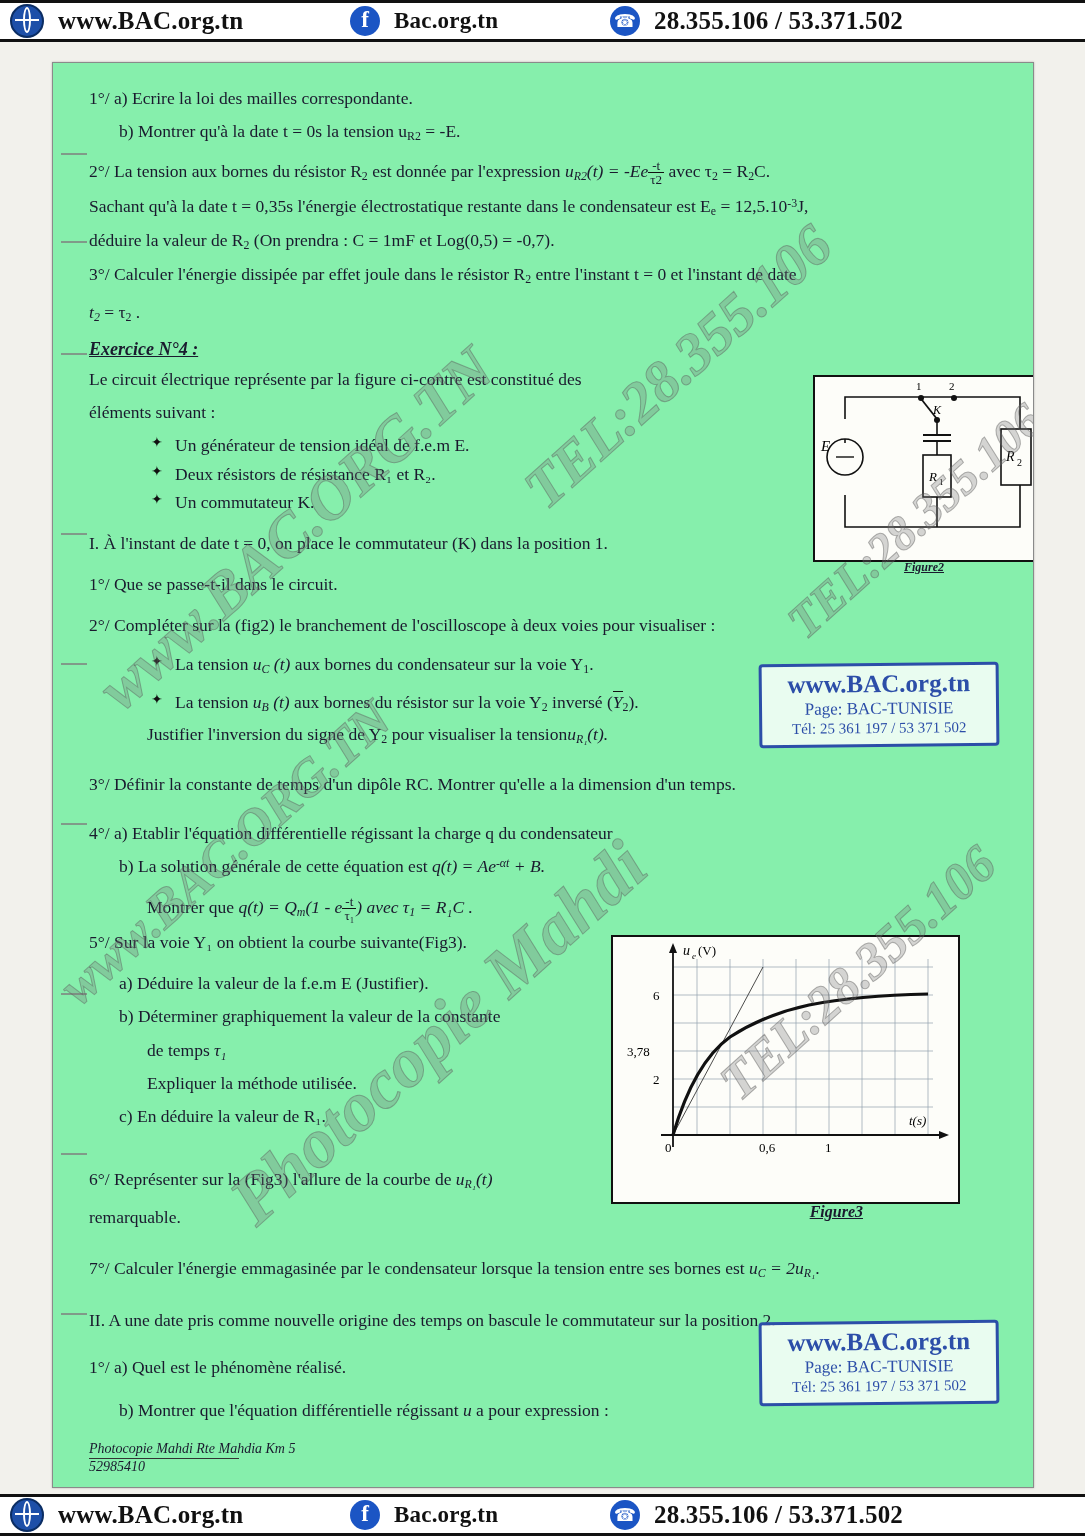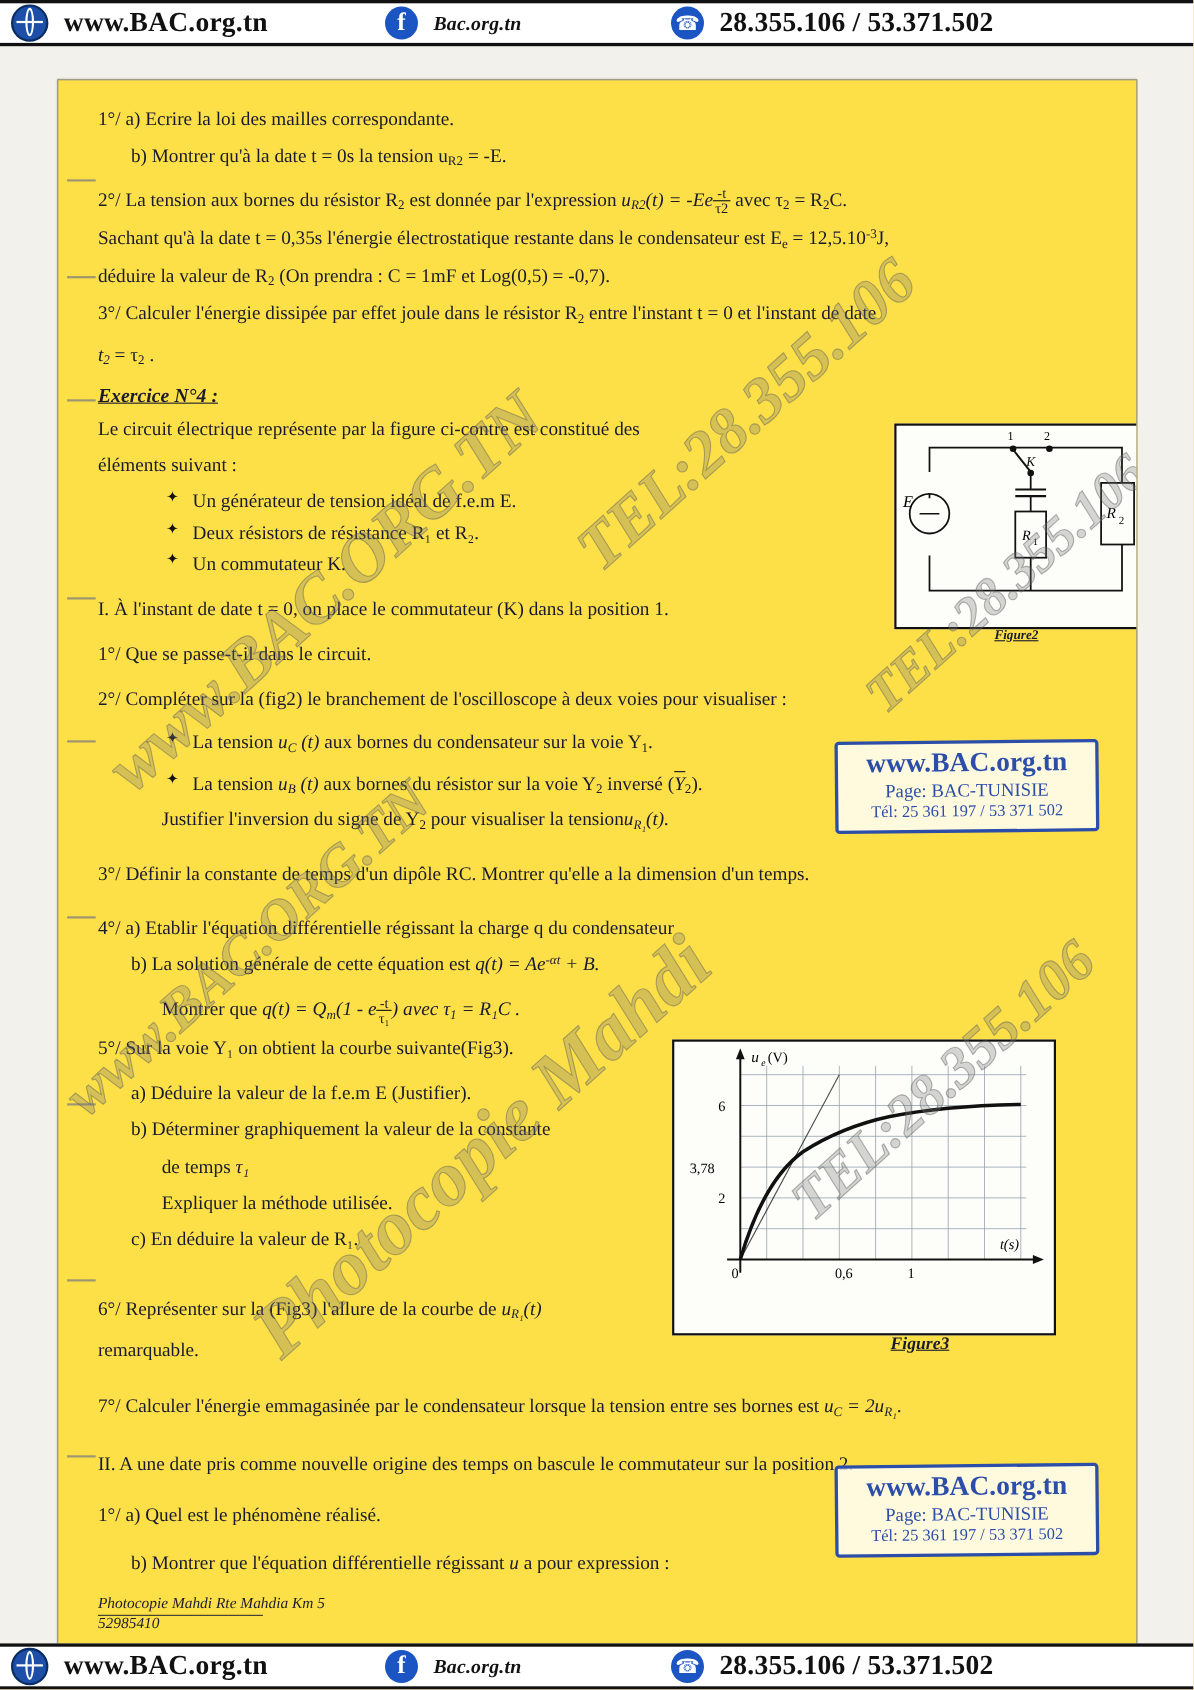--- a/index.html
+++ b/index.html
@@ -37,25 +37,25 @@
     content:"";position:absolute;left:11px;top:1px;width:8px;height:26px;
     border:2px solid #fff;border-radius:50%;box-sizing:border-box;
   }
   .fb{width:30px;height:30px;background:#1b55c4;color:#fff;font-weight:bold;
       font-size:23px;text-align:center;line-height:28px;font-family:"Liberation Serif",serif;}
   .ph{width:30px;height:30px;background:#1b55c4;color:#fff;font-size:18px;text-align:center;line-height:30px;}
   .bar .txt{
     font-family:"Liberation Serif",serif;font-weight:bold;font-size:25px;
     margin-left:14px;letter-spacing:.2px;color:#111;
   }
-  .bar .txt.small{font-size:18px;font-style:italic;}
+  .bar .txt.small{font-size:23px;}
   
   .sheet{
-    position:absolute;left:52px;top:72px;width:980px;height:1424px;
-    background:#fde047;
+    position:absolute;left:52px;top:62px;width:980px;height:1424px;
+    background:#86efac;
     border:1px solid #8a8a8a;
     box-shadow:0 0 2px rgba(0,0,0,.25);
     overflow:hidden;
   }
   .content{
     position:absolute;left:36px;top:22px;width:905px;
     font-size:17.5px;line-height:1.55;
   }
   
   .binder{

